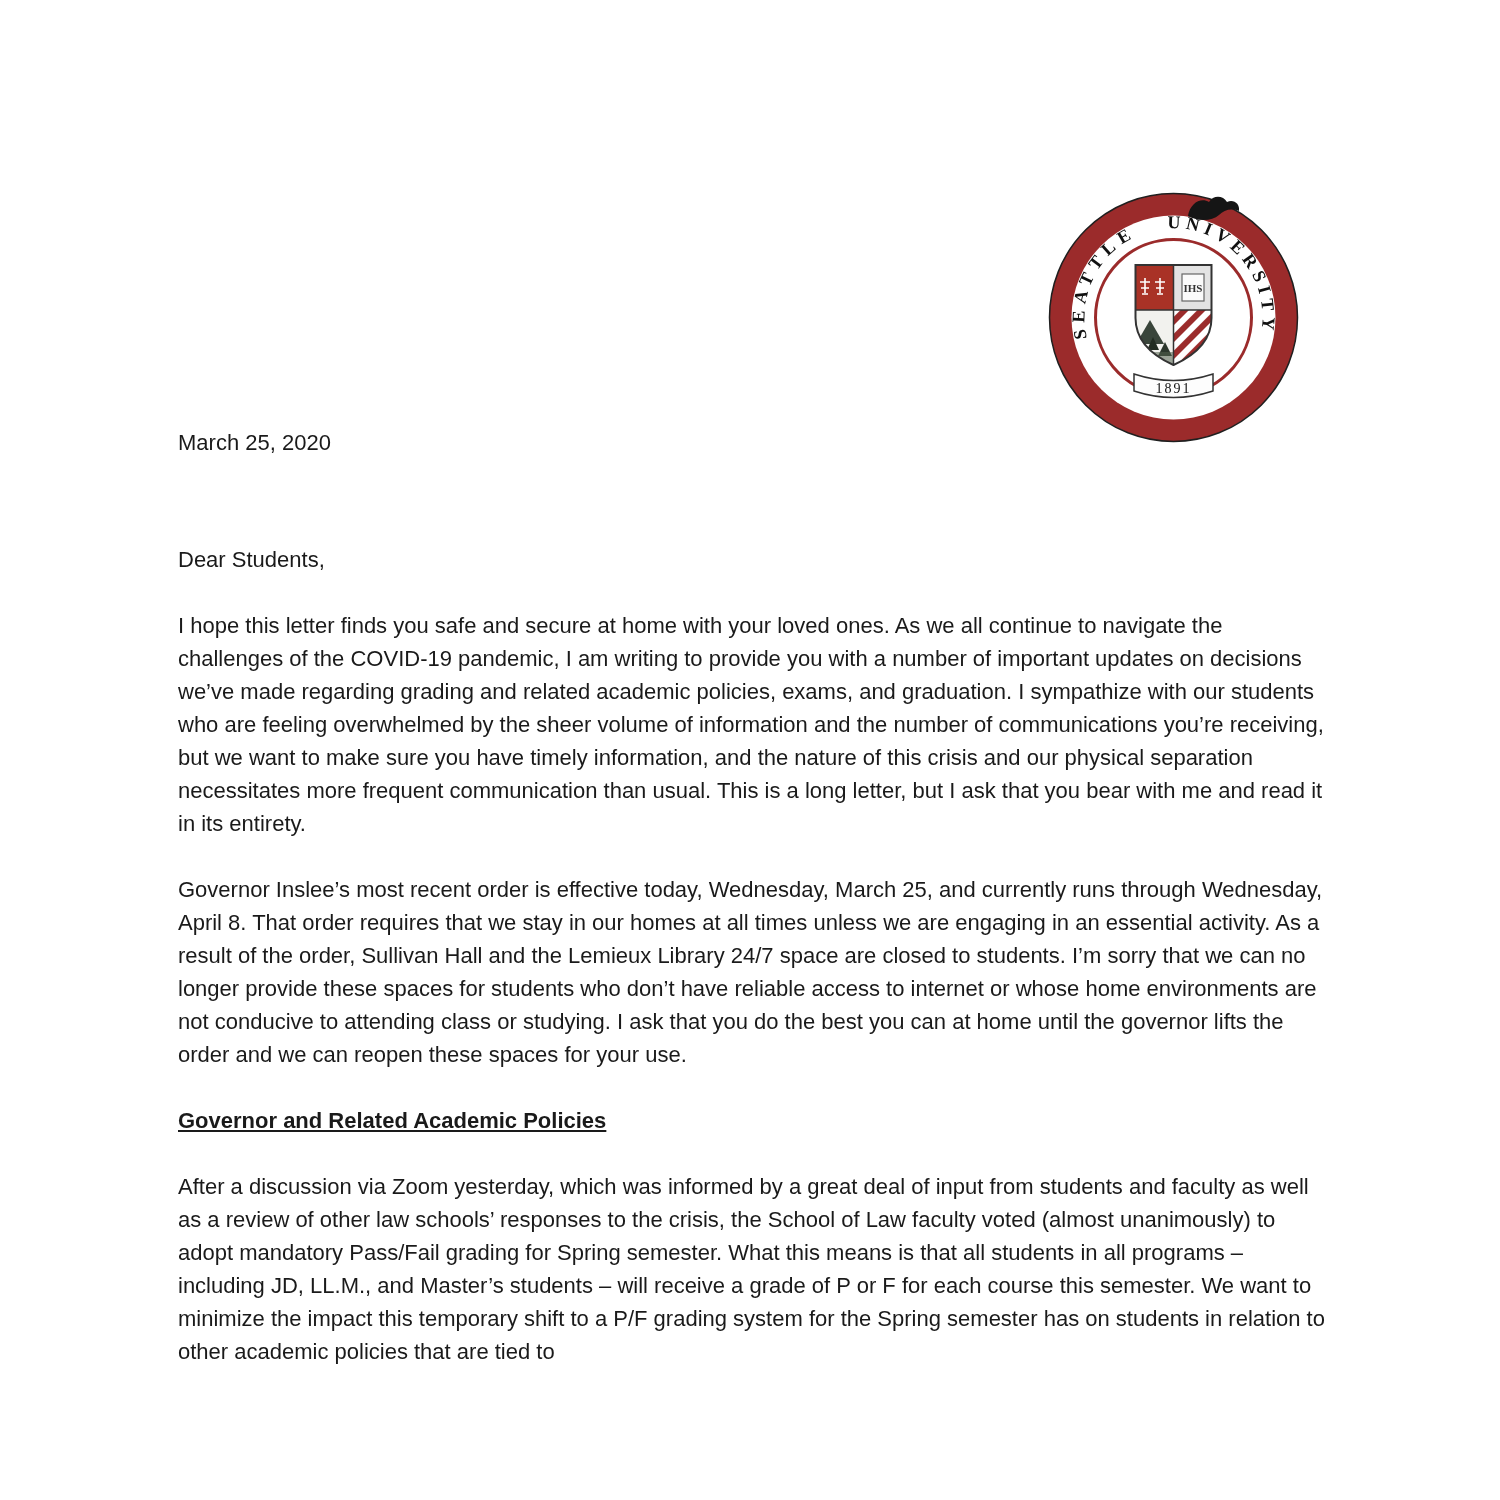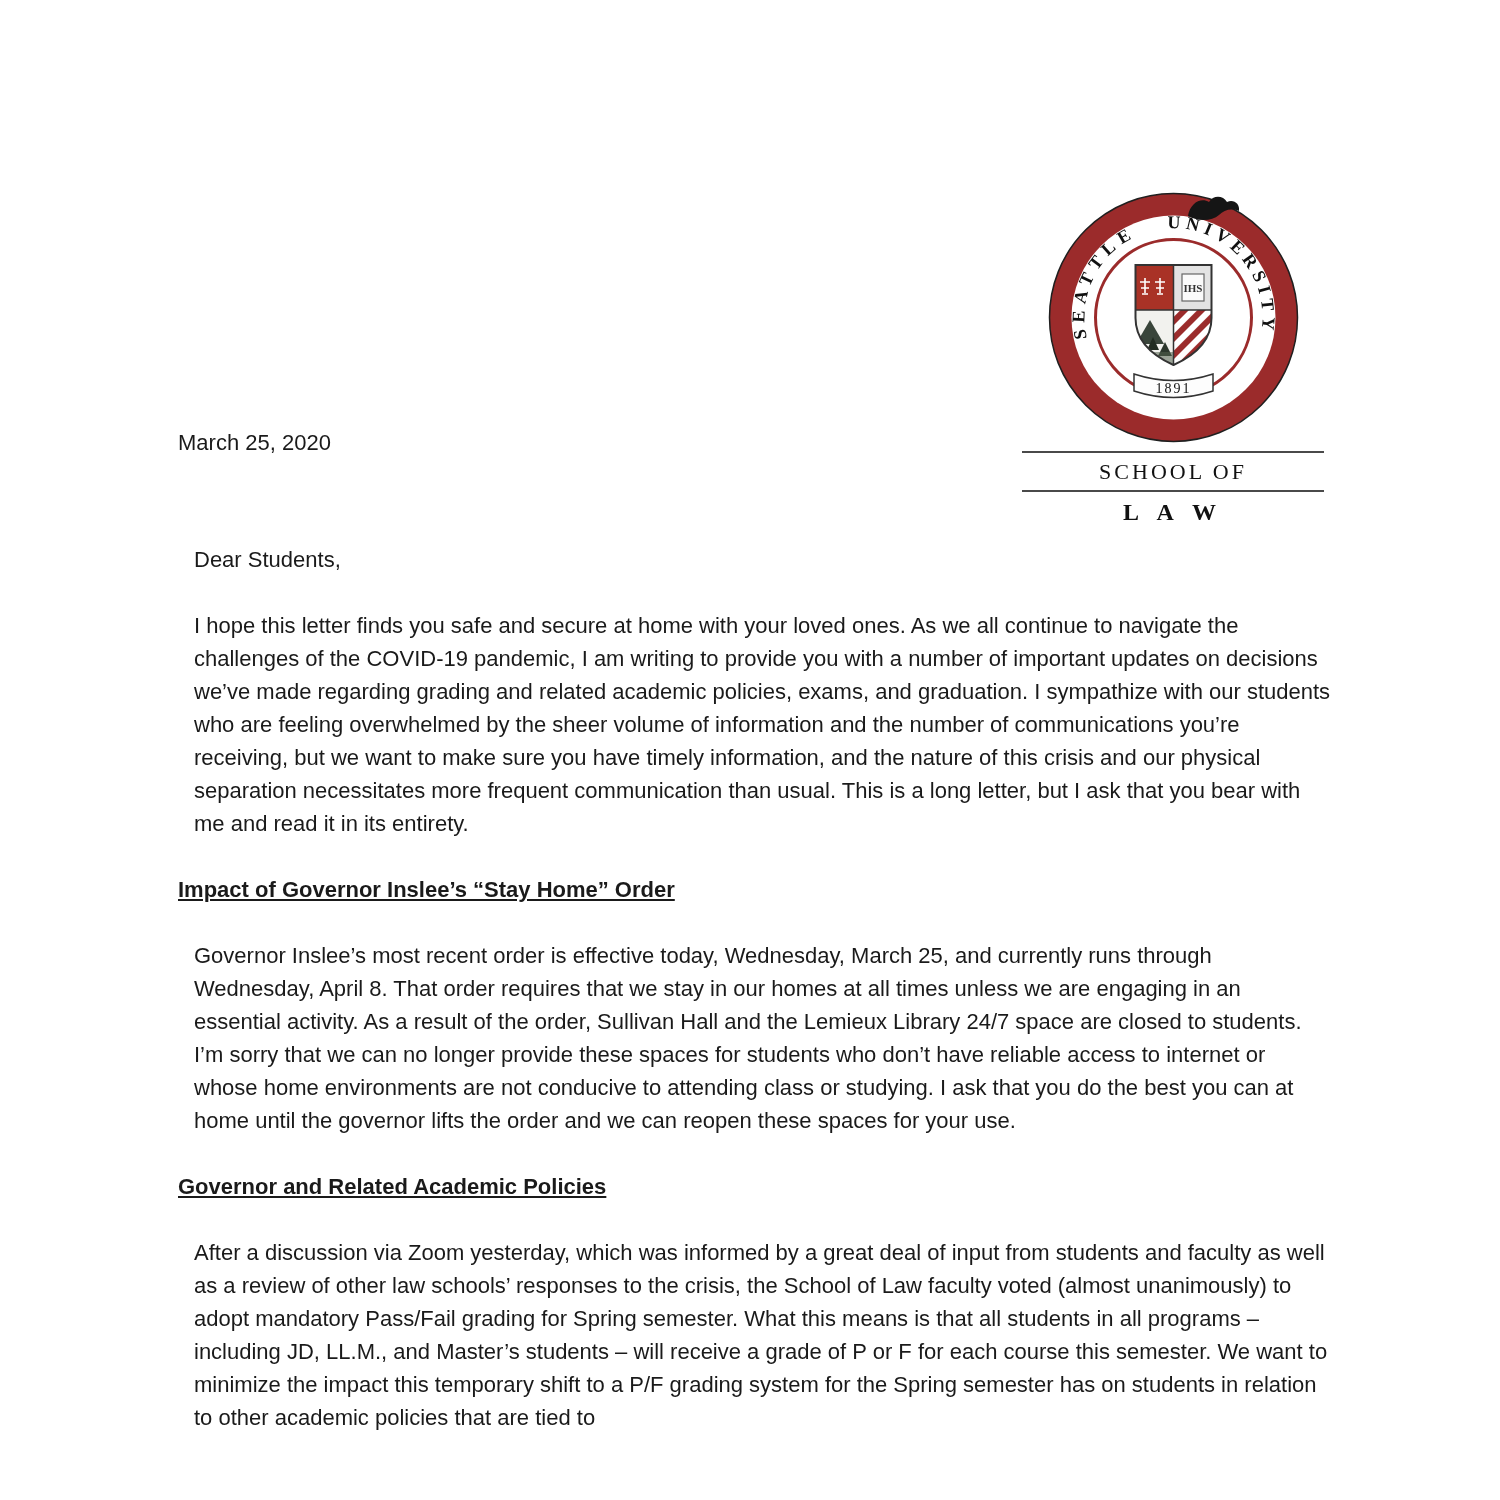--- a/index.html
+++ b/index.html
@@ -65,21 +65,21 @@
   .letter {
     position: absolute;
     left: 178px;
     top: 543px;
     width: 1155px;
     font-size: 22px;
     line-height: 33px;
     text-align: left;
   }
   .letter p {
-    margin: 0 0 33px 16px;
+    margin: 0 0 33px 0;
   }
   .letter h2 {
     font-size: 22px;
     line-height: 33px;
     margin: 0 0 33px 0;
     font-weight: bold;
     text-decoration: underline;
   }
 </style>
 </head>
@@ -138,35 +138,28 @@
       <path d="M89.5 75 H165.5 V128 Q165.5 158 127.5 175 Q89.5 158 89.5 128 Z" fill="none" stroke="#333" stroke-width="2"></path>
       <line x1="127.5" y1="75" x2="127.5" y2="175" stroke="#333" stroke-width="1.5"></line>
       <line x1="89.5" y1="120" x2="165.5" y2="120" stroke="#333" stroke-width="1.5"></line>
 
       <g>
         <path d="M88 184 Q127.5 197 167 184 L167 201 Q127.5 214 88 201 Z" fill="#fdfdfd" stroke="#333" stroke-width="1.5"></path>
         <text x="127.5" y="203" text-anchor="middle" font-family="Liberation Serif, serif" font-size="14" letter-spacing="2" fill="#111">1891</text>
       </g>
     </svg>
 
-    <div class="school-block">
-      <div class="rule"></div>
-      <div class="school-of">SCHOOL OF</div>
-      <div class="rule"></div>
-      <div class="law">L A W</div>
-    </div>
   </div>
 
   <div class="date">March 25, 2020</div>
 
   <div class="letter">
     <p>Dear Students,</p>
 
     <p>I hope this letter finds you safe and secure at home with your loved ones. As we all continue to navigate the challenges of the COVID-19 pandemic, I am writing to provide you with a number of important updates on decisions we’ve made regarding grading and related academic policies, exams, and graduation. I sympathize with our students who are feeling overwhelmed by the sheer volume of information and the number of communications you’re receiving, but we want to make sure you have timely information, and the nature of this crisis and our physical separation necessitates more frequent communication than usual. This is a long letter, but I ask that you bear with me and read it in its entirety.</p>
 
-    <h2>Impact of Governor Inslee’s “Stay Home” Order</h2>
     <p>Governor Inslee’s most recent order is effective today, Wednesday, March 25, and currently runs through Wednesday, April 8. That order requires that we stay in our homes at all times unless we are engaging in an essential activity. As a result of the order, Sullivan Hall and the Lemieux Library 24/7 space are closed to students. I’m sorry that we can no longer provide these spaces for students who don’t have reliable access to internet or whose home environments are not conducive to attending class or studying. I ask that you do the best you can at home until the governor lifts the order and we can reopen these spaces for your use.</p>
 
     <h2>Governor and Related Academic Policies</h2>
     <p>After a discussion via Zoom yesterday, which was informed by a great deal of input from students and faculty as well as a review of other law schools’ responses to the crisis, the School of Law faculty voted (almost unanimously) to adopt mandatory Pass/Fail grading for Spring semester. What this means is that all students in all programs – including JD, LL.M., and Master’s students – will receive a grade of P or F for each course this semester. We want to minimize the impact this temporary shift to a P/F grading system for the Spring semester has on students in relation to other academic policies that are tied to</p>
   </div>
 
 </div>
 
 </body></html>

